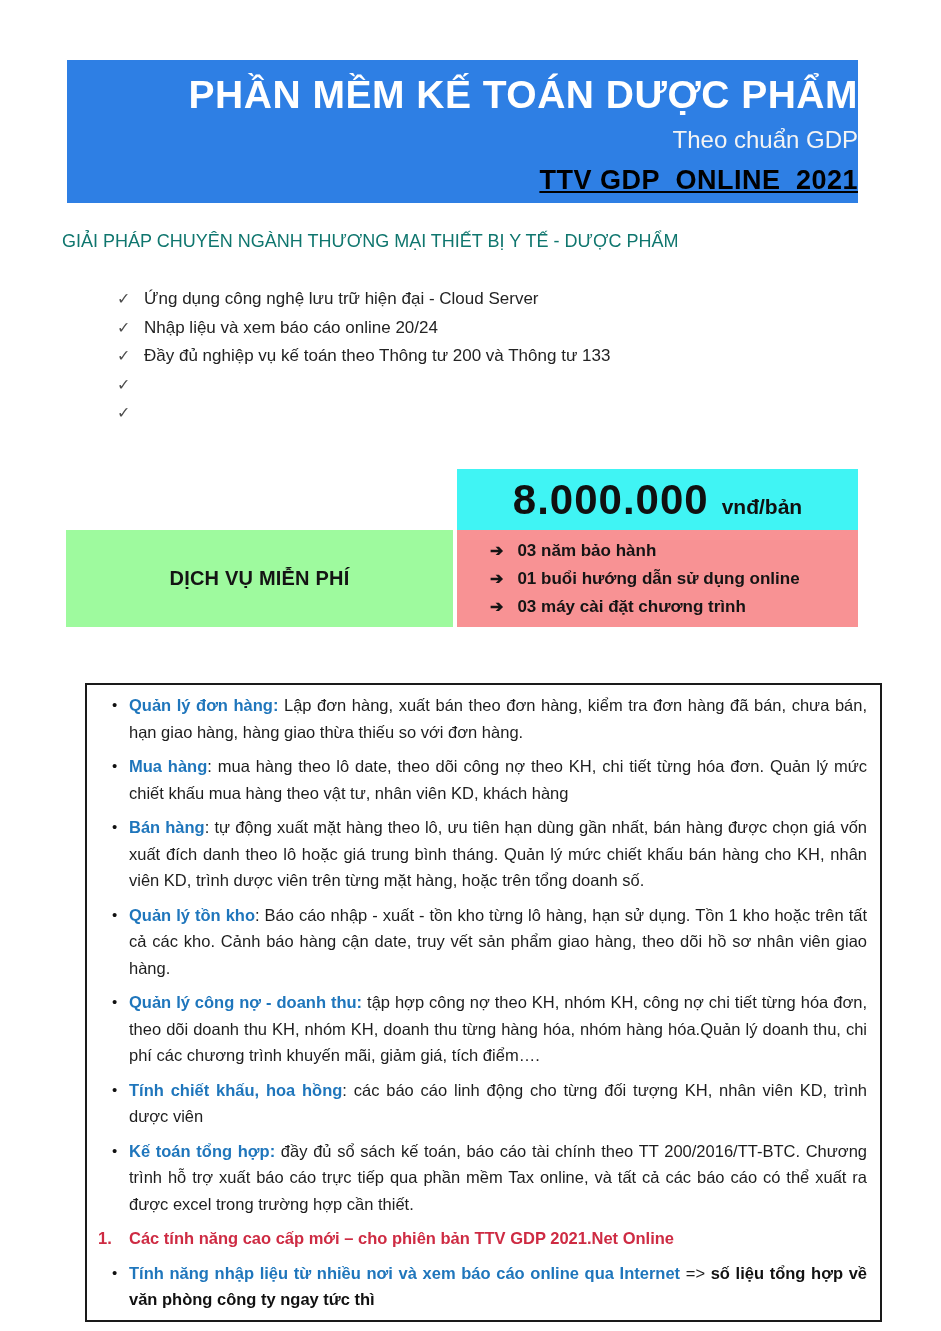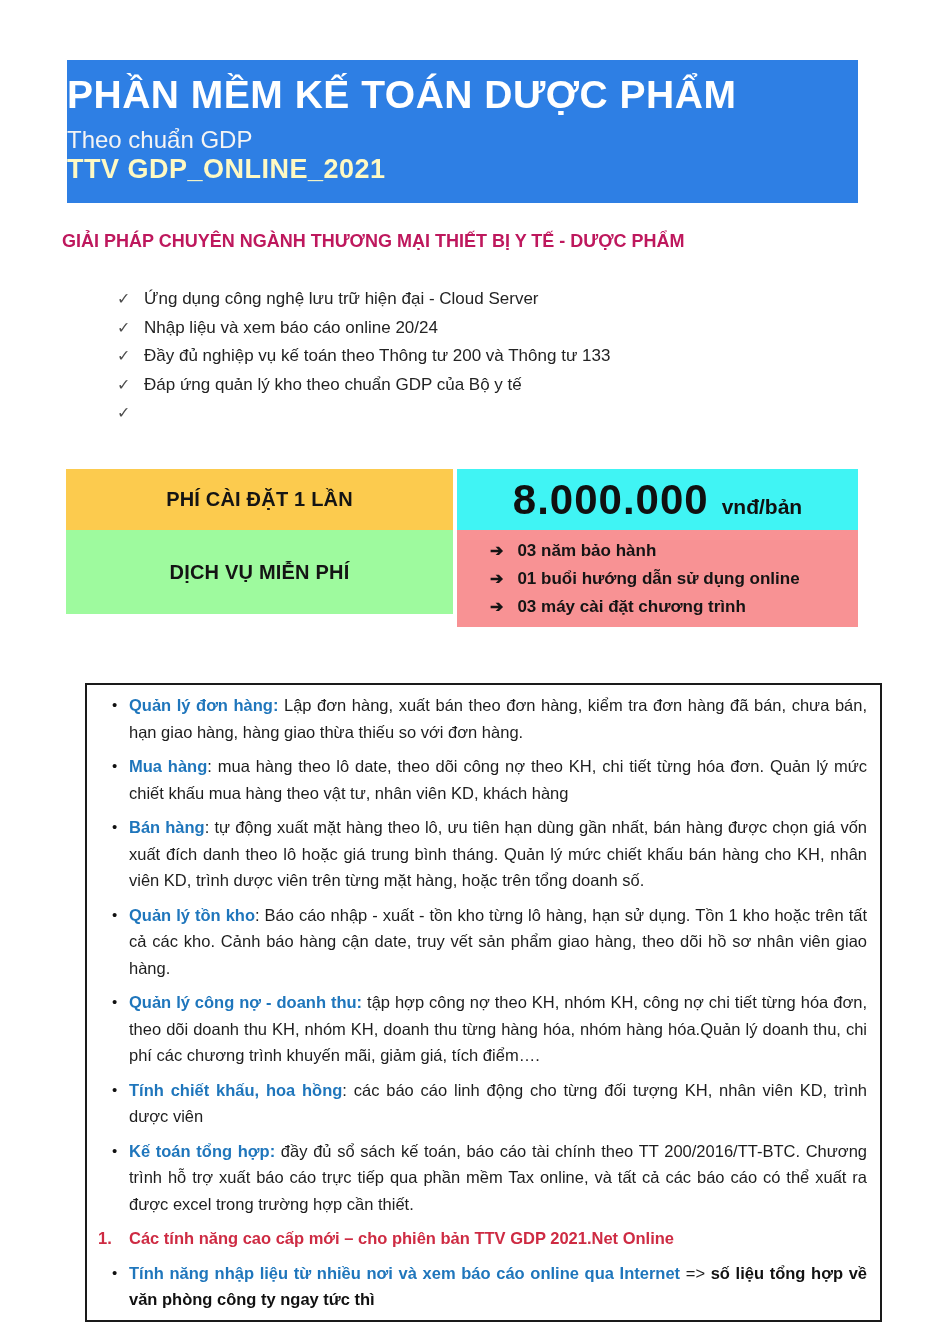--- a/index.html
+++ b/index.html
@@ -2,39 +2,39 @@
 <html><head>
 <meta charset="utf-8">
 <style>
   * { margin:0; padding:0; box-sizing:border-box; }
   html,body { background:#ffffff; }
   body { font-family:"Liberation Sans", sans-serif; }
   .page { position:relative; width:941px; height:1331px; background:#fff; overflow:hidden; margin:0 auto; }
 
   
   .banner { position:absolute; left:67px; top:60px; width:791px; height:143px;
-            background:#2E7FE4; text-align:left; padding-top:12px; }
+            background:#2E7FE4; text-align:right; padding-top:12px; }
   .banner-title { font-size:39px; font-weight:bold; color:#ffffff; line-height:45px; letter-spacing:0.5px; }
   .banner-subtitle { margin-top:9px; font-size:24px; font-weight:normal; color:#f4f4f4; line-height:28px; }
-  .banner-product { font-size:27px; font-weight:bold; color:#fef9c3; line-height:30px; letter-spacing:0.5px; }
+  .banner-product { margin-top:11px; font-size:27px; font-weight:bold; color:#000000; line-height:30px; letter-spacing:0.5px;text-decoration:underline; }
 
   
   .heading { position:absolute; left:62px; top:231px; width:820px;
-             font-size:18px; font-weight:bold; color:#be185d; }
+             font-size:18px; font-weight:normal; color:#0f766e; }
 
   
   .checklist { position:absolute; left:117px; top:289px; list-style:none; }
   .checklist li { display:flex; align-items:baseline; height:28.6px; font-size:17px; color:#232323; }
   .checklist .check { width:27px; color:#4d4d4d; font-size:16px; flex:0 0 27px; }
 
   
   .cell { position:absolute; display:flex; align-items:center; justify-content:center; }
   .cell-install { left:66px; top:469px; width:387px; height:61px; background:#FCCB4E; }
   .cell-price   { left:457px; top:469px; width:401px; height:61px; background:#40F4F4; }
-  .cell-free    { left:66px;  top:530px; width:387px; height:84px; background:#9EFA9E; }
+  .cell-free    { left:66px;  top:530px; width:387px; height:97px; background:#9EFA9E; }
   .cell-freelist{ left:457px; top:530px; width:401px; height:97px; background:#F89294; justify-content:flex-start; }
   .cell-label { font-size:20px; font-weight:bold; color:#141414; letter-spacing:0.2px; }
   .price-line { white-space:nowrap;text-align:center; }
   .price-big { font-size:42px; font-weight:bold; color:#101010; letter-spacing:1px; }
   .price-unit { font-size:21px; font-weight:bold; color:#101010; margin-left:13px; }
   .free-list { list-style:none; padding-left:33px; display:flex; flex-direction:column; gap:8px; width:100%; }
   .free-list li { display:flex; align-items:baseline; font-size:17px; font-weight:bold; color:#141414; }
   .free-list .arrow { margin-right:14px; font-size:16px; }
 
   
@@ -70,30 +70,26 @@
       <li>
         <span class="check">✓</span>
         <span class="check-text">Nhập liệu và xem báo cáo online 20/24</span>
       </li>
       <li>
         <span class="check">✓</span>
         <span class="check-text">Đầy đủ nghiệp vụ kế toán theo Thông tư 200 và Thông tư 133</span>
       </li>
       <li>
         <span class="check">✓</span>
-        <span class="check-text">Đáp ứng quản lý kho theo chuẩn GDP của Bộ y tế</span>
       </li>
       <li>
         <span class="check">✓</span>
       </li>
     </ul>
 
-  <div class="cell cell-install">
-    <span class="cell-label">PHÍ CÀI ĐẶT 1 LẦN</span>
-  </div>
   <div class="cell cell-price">
     <div class="price-line">
       <span class="price-big">8.000.000</span><span class="price-unit">vnđ/bản</span>
     </div>
   </div>
   <div class="cell cell-free">
     <span class="cell-label">DỊCH VỤ MIỄN PHÍ</span>
   </div>
   <div class="cell cell-freelist">
     <ul class="free-list" id="free-list">

